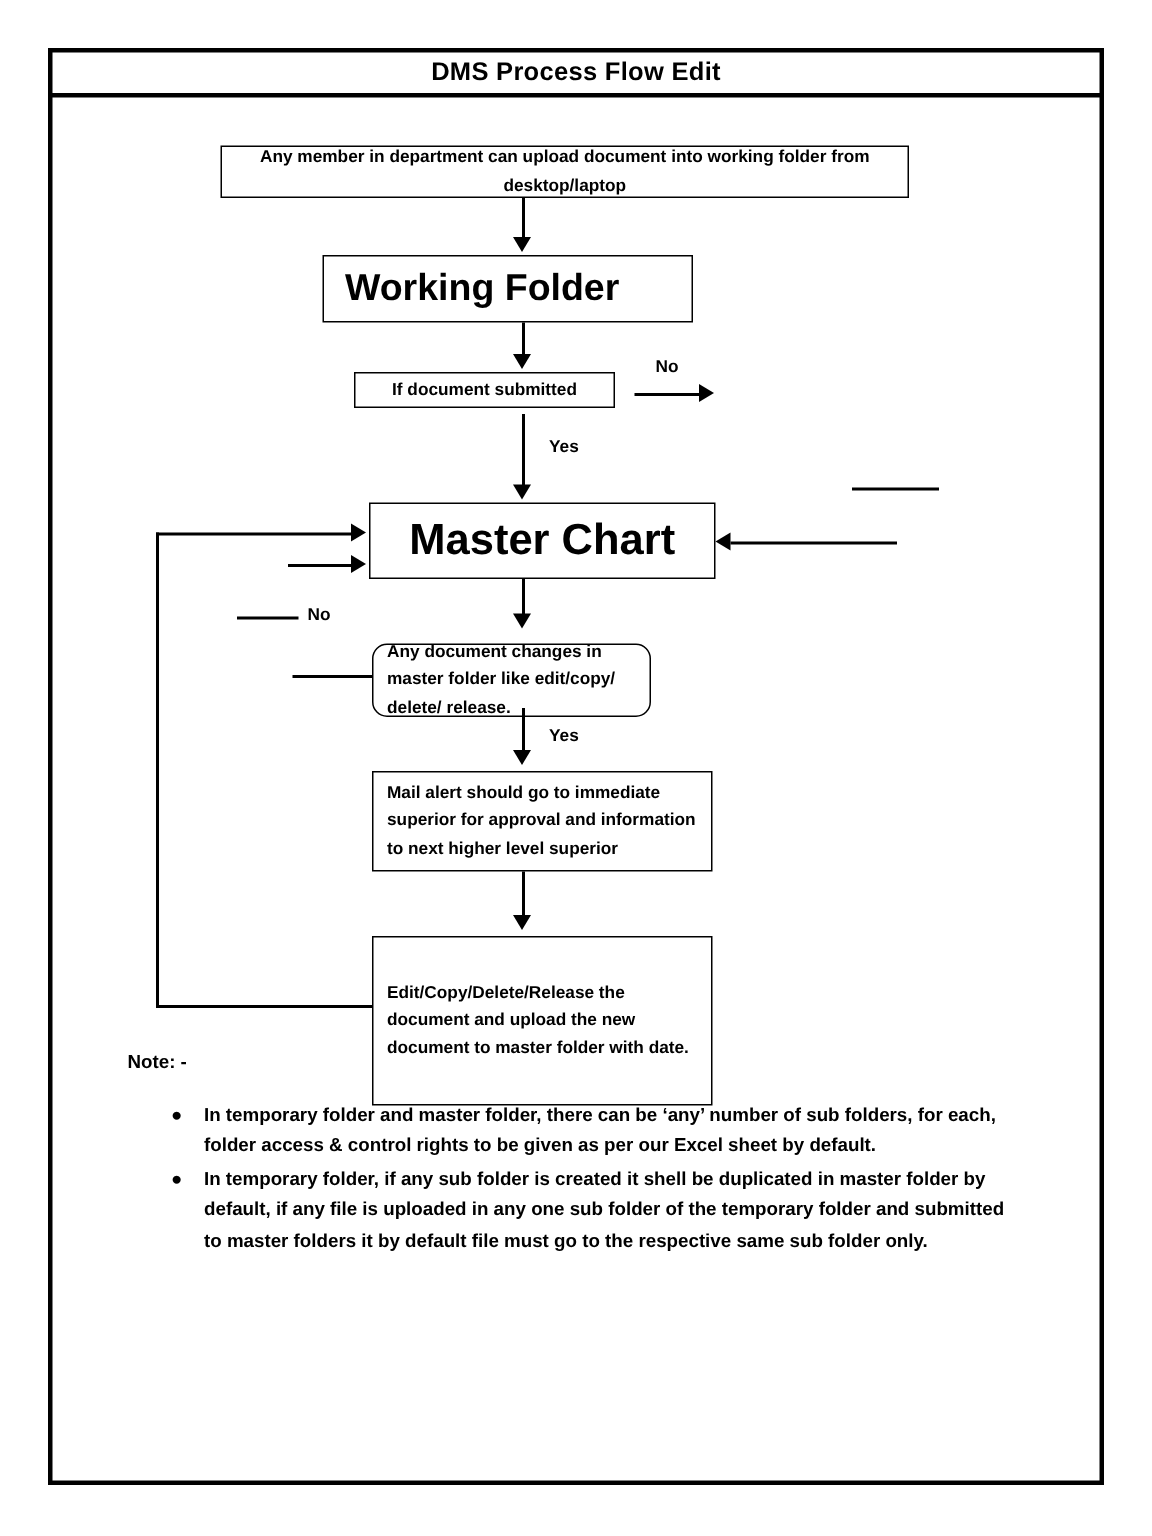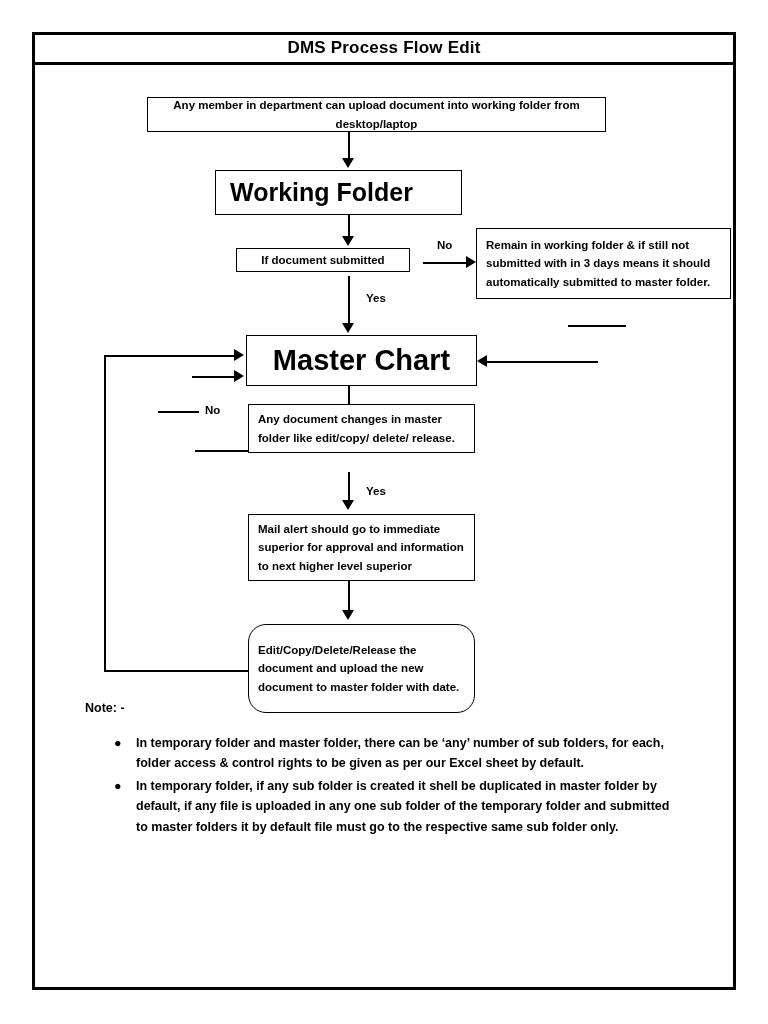--- a/index.html
+++ b/index.html
@@ -182,23 +182,20 @@
   <div class="arrow-down" style="left:342px; top:236px;"></div>
 
   <div class="node center" style="left:236px; top:248px; width:174px; height:24px;">
     <span class="txt">If document submitted</span>
   </div>
 
   <div class="hline" style="left:423px; top:262px; width:46px;"></div>
   <div class="arrow-right" style="left:466px; top:256px;"></div>
   <span class="edge-label" style="left:437px; top:240px;">No</span>
 
-  <div class="node" style="left:476px; top:228px; width:255px; height:71px;">
-    <span class="txt">Remain in working folder &amp; if still not submitted with in 3 days means it should automatically submitted to master folder.</span>
-  </div>
 
   <div class="vline" style="left:348px; top:276px; height:49px;"></div>
   <div class="arrow-down" style="left:342px; top:323px;"></div>
   <span class="edge-label" style="left:366px; top:293px;">Yes</span>
 
   <div class="hline thin" style="left:568px; top:325px; width:58px;"></div>
 
   <div class="node big-center" style="left:246px; top:335px; width:231px; height:51px;">
     <span class="txt">Master Chart</span>
   </div>
@@ -214,36 +211,36 @@
   <div class="hline" style="left:192px; top:376px; width:44px;"></div>
   <div class="arrow-right" style="left:234px; top:370px;"></div>
 
   <div class="vline" style="left:348px; top:386px; height:25px;"></div>
   <div class="arrow-down" style="left:342px; top:409px;"></div>
 
   <div class="hline" style="left:158px; top:411px; width:41px;"></div>
   <span class="edge-label" style="left:205px; top:405px;">No</span>
   <div class="hline" style="left:195px; top:450px; width:54px;"></div>
 
-  <div class="node" style="left:248px; top:404px; width:227px; height:49px;">
+  <div class="node" style="left:248px; top:429px; width:186px; height:49px;border-radius:10px;">
     <span class="txt">Any document changes in master folder like edit/copy/ delete/ release.</span>
   </div>
 
   <div class="vline" style="left:348px; top:472px; height:30px;"></div>
   <div class="arrow-down" style="left:342px; top:500px;"></div>
   <span class="edge-label" style="left:366px; top:486px;">Yes</span>
 
   <div class="node" style="left:248px; top:514px; width:227px; height:67px;">
     <span class="txt">Mail alert should go to immediate superior for approval and information to next higher level superior</span>
   </div>
 
   <div class="vline" style="left:348px; top:581px; height:31px;"></div>
   <div class="arrow-down" style="left:342px; top:610px;"></div>
 
-  <div class="node" style="left:248px; top:624px; width:227px; height:89px;border-radius:18px;">
+  <div class="node" style="left:248px; top:624px; width:227px; height:113px;">
     <span class="txt">Edit/Copy/Delete/Release the document and upload the new document to master folder with date.</span>
   </div>
 
   <span class="note-head">Note: -</span>
 
   <div class="note-list">
     <div class="note-item">
       <span class="bullet">●</span>
       <span>In temporary folder and master folder, there can be ‘any’ number of sub folders, for each, folder access &amp; control rights to be given as per our Excel sheet by default.</span>
     </div>

